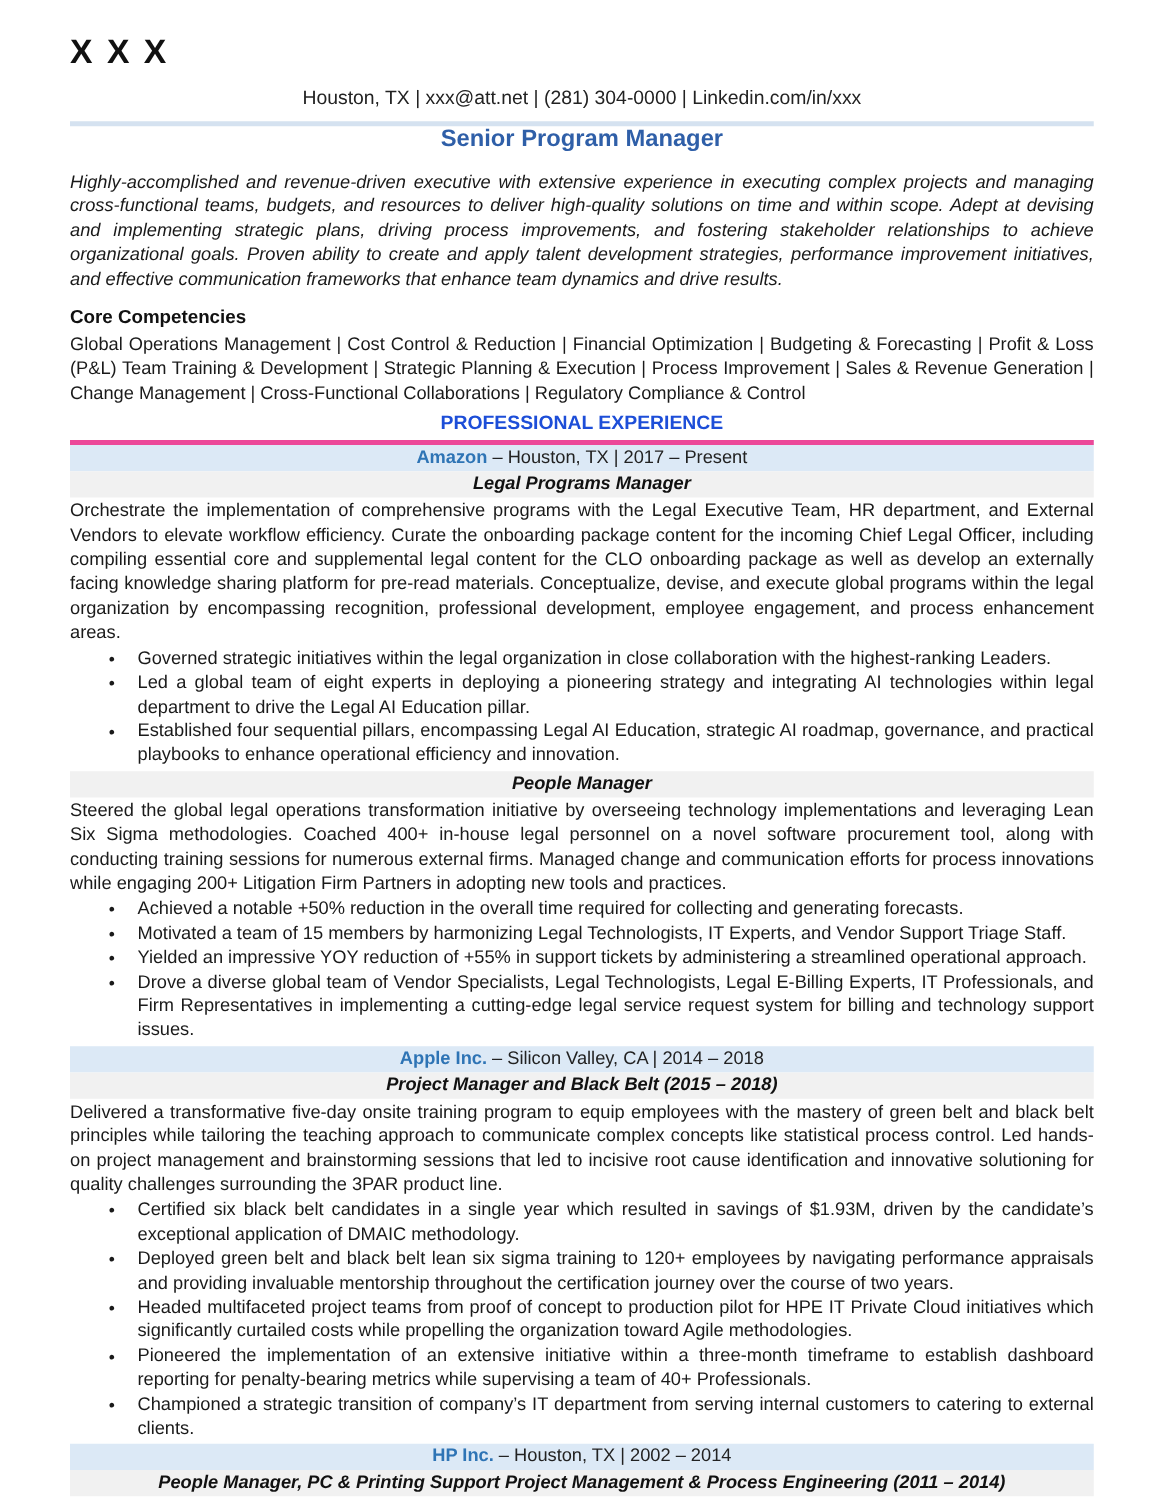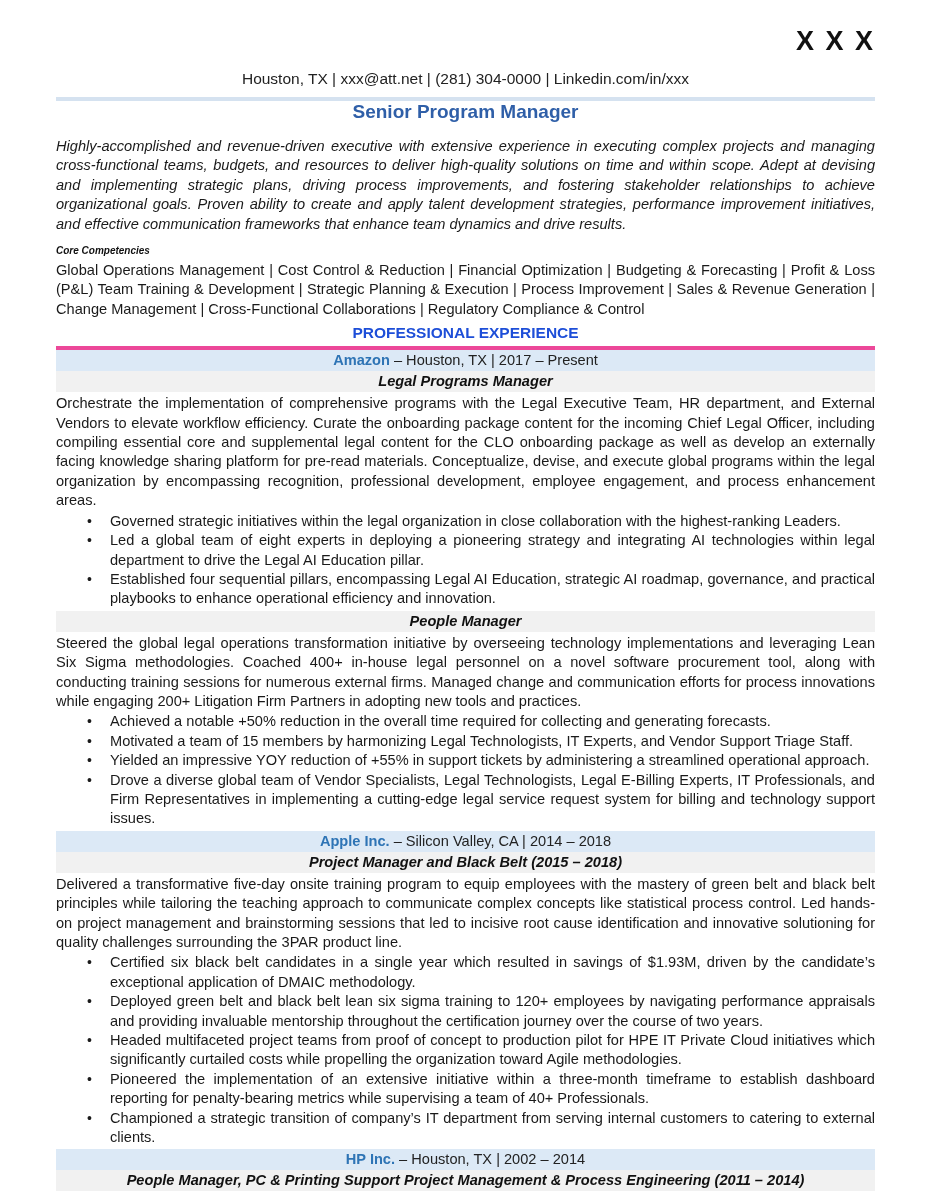--- a/index.html
+++ b/index.html
@@ -8,21 +8,21 @@
     width: 927px; height: 1200px;
     background: #ffffff;
     font-family: "Liberation Sans", sans-serif;
     color: #1a1a1a;
     overflow: hidden;
   }
   .page { padding: 26px 52px 0 56px; }
 
   
   .name {
-    text-align: right;
+    text-align: left;
     font-size: 27px; font-weight: bold;
     letter-spacing: 2px;
     color: #111;
   }
   .contact {
     margin-top: 13px;
     text-align: center;
     font-size: 15.5px;
     color: #222;
   }
@@ -42,21 +42,21 @@
   .para {
     font-size: 14.6px;
     line-height: 19.4px;
     text-align: justify;
     color: #1a1a1a;
   }
   .summary { margin-top: 14px; font-style: italic; }
 
   .core-heading {
     margin-top: 11px;
-    font-size: 10px; font-weight: bold; font-style: italic;
+    font-size: 15px; font-weight: bold; 
     color: #111;
   }
   .core-text { margin-top: 5px; }
 
   .section-heading {
     margin-top: 5px; margin-bottom: 4px;
     text-align: center;
     font-size: 15.5px; font-weight: bold;
     color: #1d4ed8;
   }

